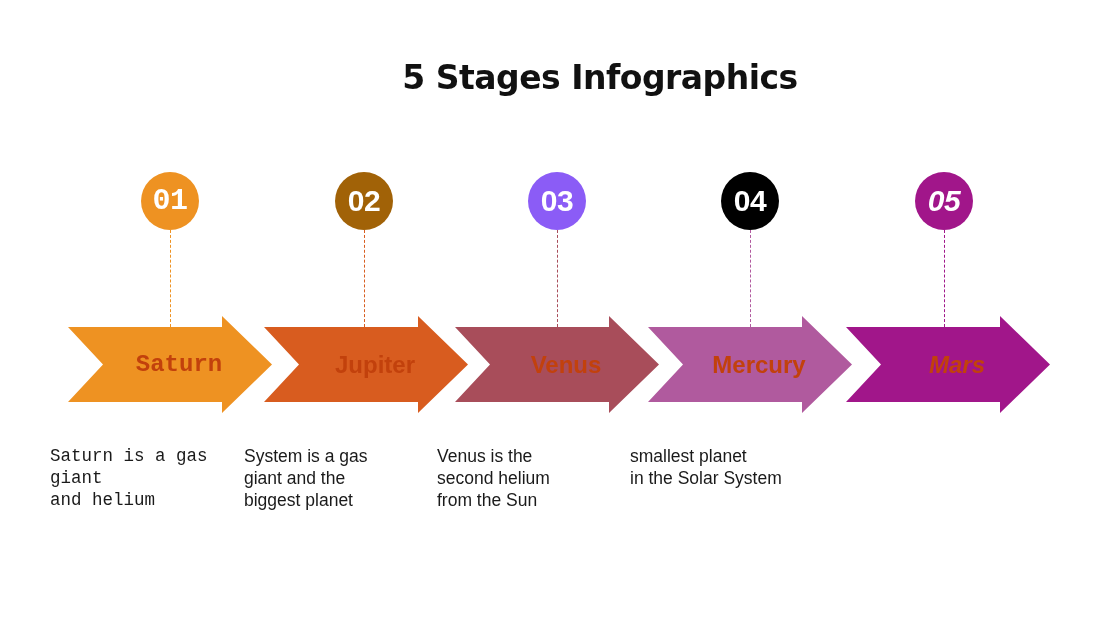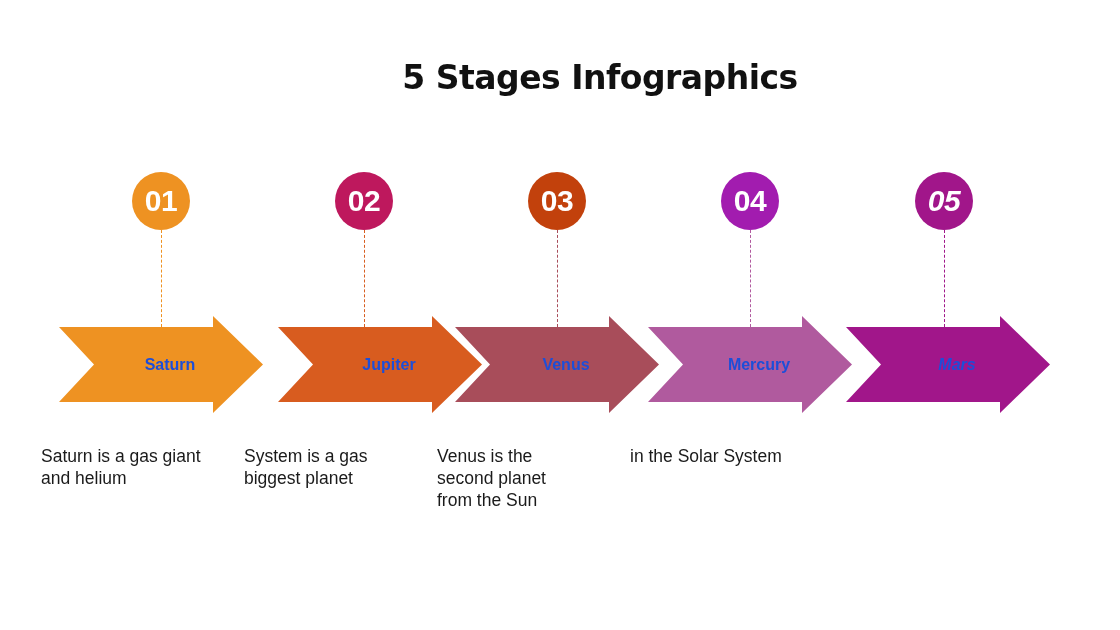--- a/index.html
+++ b/index.html
@@ -21,88 +21,90 @@
     }
     .connector {
       position: absolute; top: 230px; height: 97px; left: 50%; width: 0;
       border-left: 1.3px dashed; margin-left: -0.5px;
     }
     .arrow { position: absolute; top: 316px; left: 0; width: 220px; height: 97px; }
     .arrow svg { position: absolute; left: 0; top: 0; }
     .arrow-label {
       position: absolute; top: 0; height: 97px; left: 36px; width: 150px;
       display: flex; align-items: center; justify-content: center;
-      color: #1d4ed8; font-weight: bold; font-size: 16px;
+      color: #c2410c; font-weight: bold; font-size: 24px;
     }
     .desc {
       position: absolute; top: 445px; left: -10px; width: 220px; text-align: left;
       font-size: 17.5px; line-height: 22px; color: #1a1a1a;
     }
   </style>
 </head>
 <body>
 
 <div class="title">5 Stages Infographics</div>
 
-<div class="stage" style="left:51px;">
+<div class="stage" style="left:60px;font-family:Liberation Mono, monospace;">
   <div class="circle" style="left: 50%; background: rgb(238, 146, 34);">01</div>
   <div class="connector" style="left: 50%; border-color: rgb(238, 146, 34);"></div>
   <div class="arrow" style="left:8px;">
     <svg width="210" height="97" viewBox="0 0 210 97">
       <polygon points="0,11 154,11 154,0 204,48.5 154,97 154,86 0,86 35,48.5" fill="#EE9222"></polygon>
     </svg>
     <div class="arrow-label">Saturn</div>
   </div>
   <div class="desc">
     <div>Saturn is a gas giant</div>
     <div>and helium</div>
   </div>
 </div>
 
 <div class="stage" style="left:254px;">
-  <div class="circle" style="left: 50%; background: #be185d;">02</div>
+  <div class="circle" style="left: 50%; background: #a16207;">02</div>
   <div class="connector" style="left: 50%; border-color: rgb(216, 92, 31);"></div>
-  <div class="arrow" style="left:24px;">
+  <div class="arrow" style="left:10px;">
     <svg width="210" height="97" viewBox="0 0 210 97">
       <polygon points="0,11 154,11 154,0 204,48.5 154,97 154,86 0,86 35,48.5" fill="#D85C1F"></polygon>
     </svg>
     <div class="arrow-label">Jupiter</div>
   </div>
   <div class="desc">
     <div>System is a gas</div>
+    <div>giant and the</div>
     <div>biggest planet</div>
   </div>
 </div>
 
 <div class="stage" style="left:447px;">
-  <div class="circle" style="left: 50%; background: #c2410c;">03</div>
+  <div class="circle" style="left: 50%; background: #8b5cf6;">03</div>
   <div class="connector" style="left: 50%; border-color: rgb(168, 77, 90);"></div>
   <div class="arrow" style="left:8px;">
     <svg width="210" height="97" viewBox="0 0 210 97">
       <polygon points="0,11 154,11 154,0 204,48.5 154,97 154,86 0,86 35,48.5" fill="#A84D5A"></polygon>
     </svg>
     <div class="arrow-label">Venus</div>
   </div>
   <div class="desc">
     <div>Venus is the</div>
-    <div>second planet</div>
+    <div>second helium</div>
     <div>from the Sun</div>
   </div>
 </div>
 
 <div class="stage" style="left:640px;">
-  <div class="circle" style="left: 50%; background: #a21caf;">04</div>
+  <div class="circle" style="left: 50%; background: #000000;">04</div>
   <div class="connector" style="left: 50%; border-color: rgb(176, 90, 158);"></div>
   <div class="arrow" style="left:8px;">
     <svg width="210" height="97" viewBox="0 0 210 97">
       <polygon points="0,11 154,11 154,0 204,48.5 154,97 154,86 0,86 35,48.5" fill="#B05A9E"></polygon>
     </svg>
     <div class="arrow-label">Mercury</div>
   </div>
   <div class="desc">
+    <div>smallest planet</div>
     <div>in the Solar System</div>
   </div>
 </div>
 
 <div class="stage" style="left:834px;font-style:italic;">
   <div class="circle" style="left: 50%; background: rgb(161, 22, 138);">05</div>
   <div class="connector" style="left: 50%; border-color: rgb(161, 22, 138);"></div>
   <div class="arrow" style="left:12px;">
     <svg width="210" height="97" viewBox="0 0 210 97">
       <polygon points="0,11 154,11 154,0 204,48.5 154,97 154,86 0,86 35,48.5" fill="#A1168A"></polygon>

